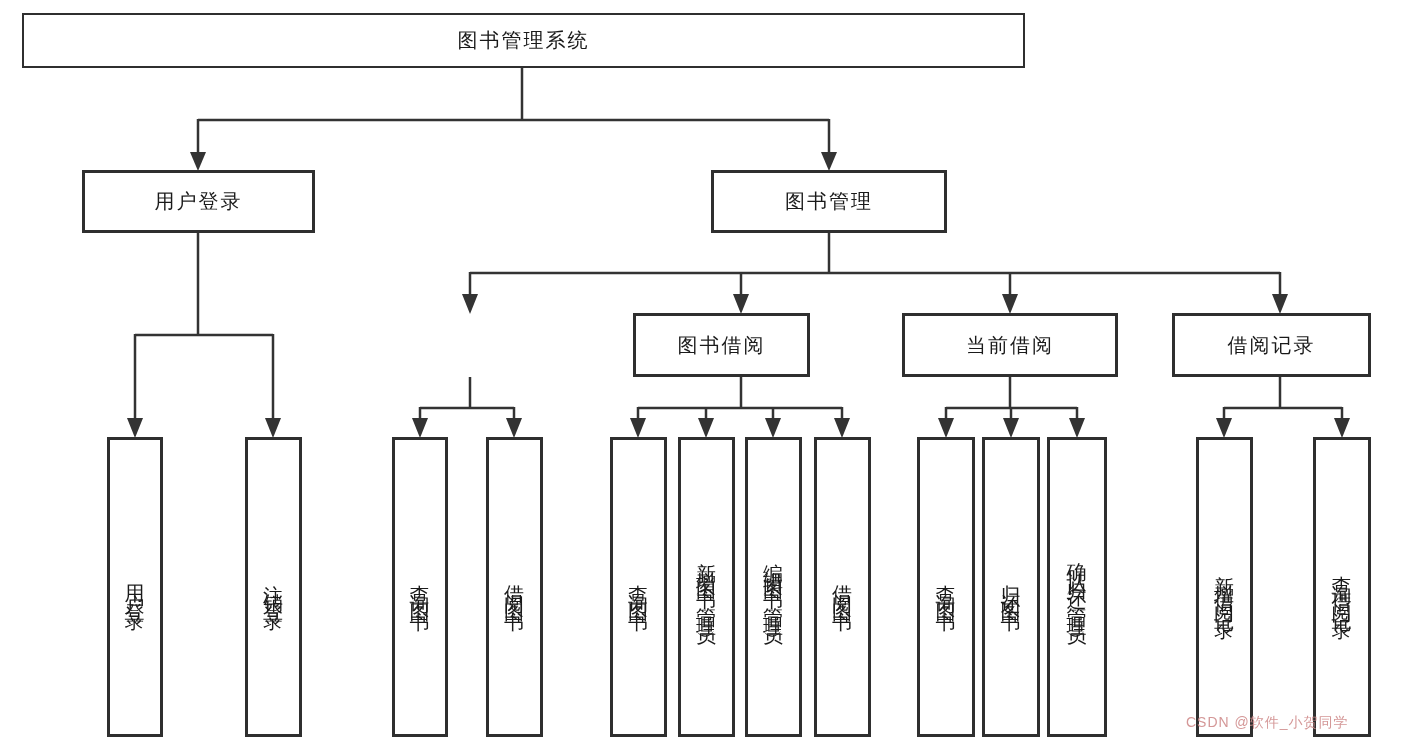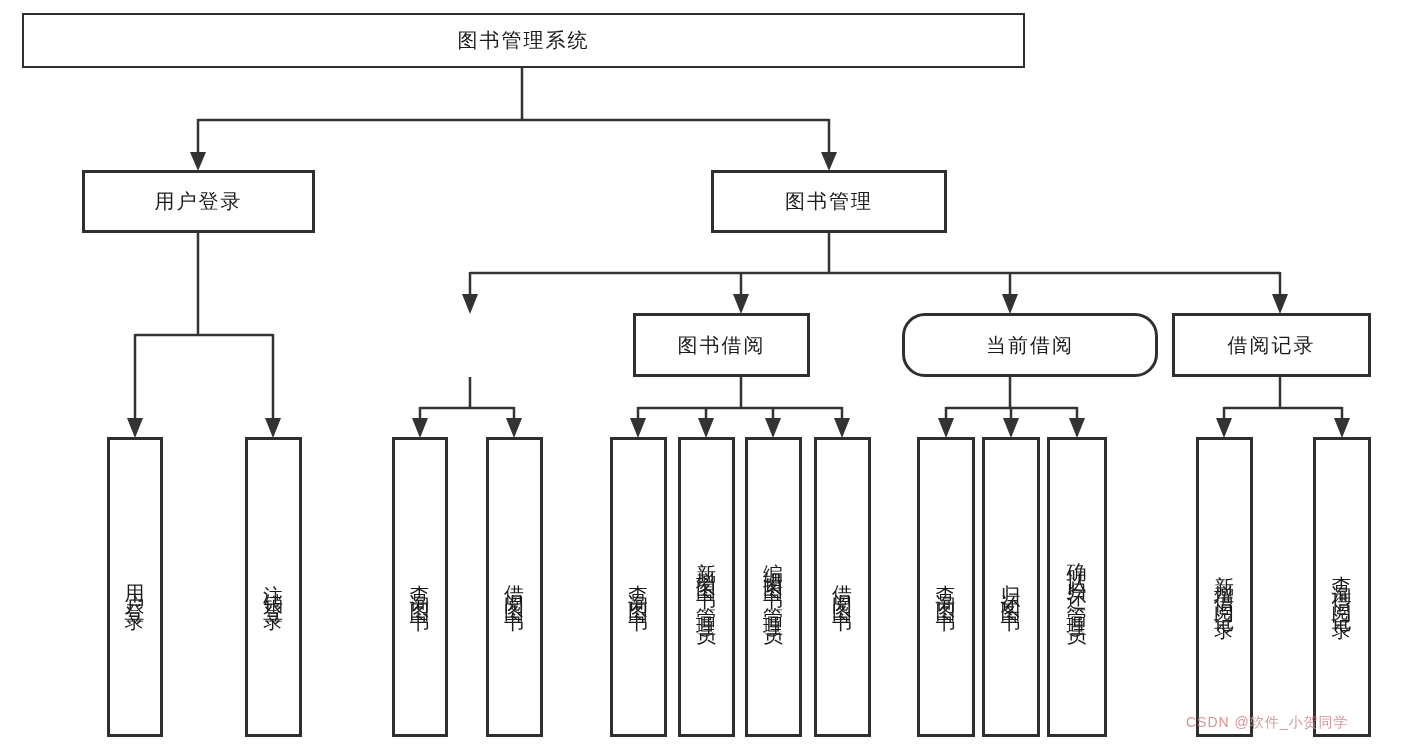--- a/index.html
+++ b/index.html
@@ -151,21 +151,21 @@
   <div class="hnode" style="left:82px; top:170px; width:233px; height:63px;">
     <span>用户登录</span>
   </div>
   <div class="hnode" style="left:711px; top:170px; width:236px; height:63px;">
     <span>图书管理</span>
   </div>
 
   <div class="hnode" style="left:633px; top:313px; width:177px; height:64px;">
     <span>图书借阅</span>
   </div>
-  <div class="hnode" style="left:902px; top:313px; width:256px; height:64px;border-radius:23px;">
+  <div class="hnode" style="left:902px; top:313px; width:216px; height:64px;">
     <span>当前借阅</span>
   </div>
   <div class="hnode" style="left:1172px; top:313px; width:199px; height:64px;">
     <span>借阅记录</span>
   </div>
 
   <div class="leaf" style="left:107px; width:56px;">
     <span>用户登录</span>
   </div>
   <div class="leaf" style="left:245px; width:57px;">

